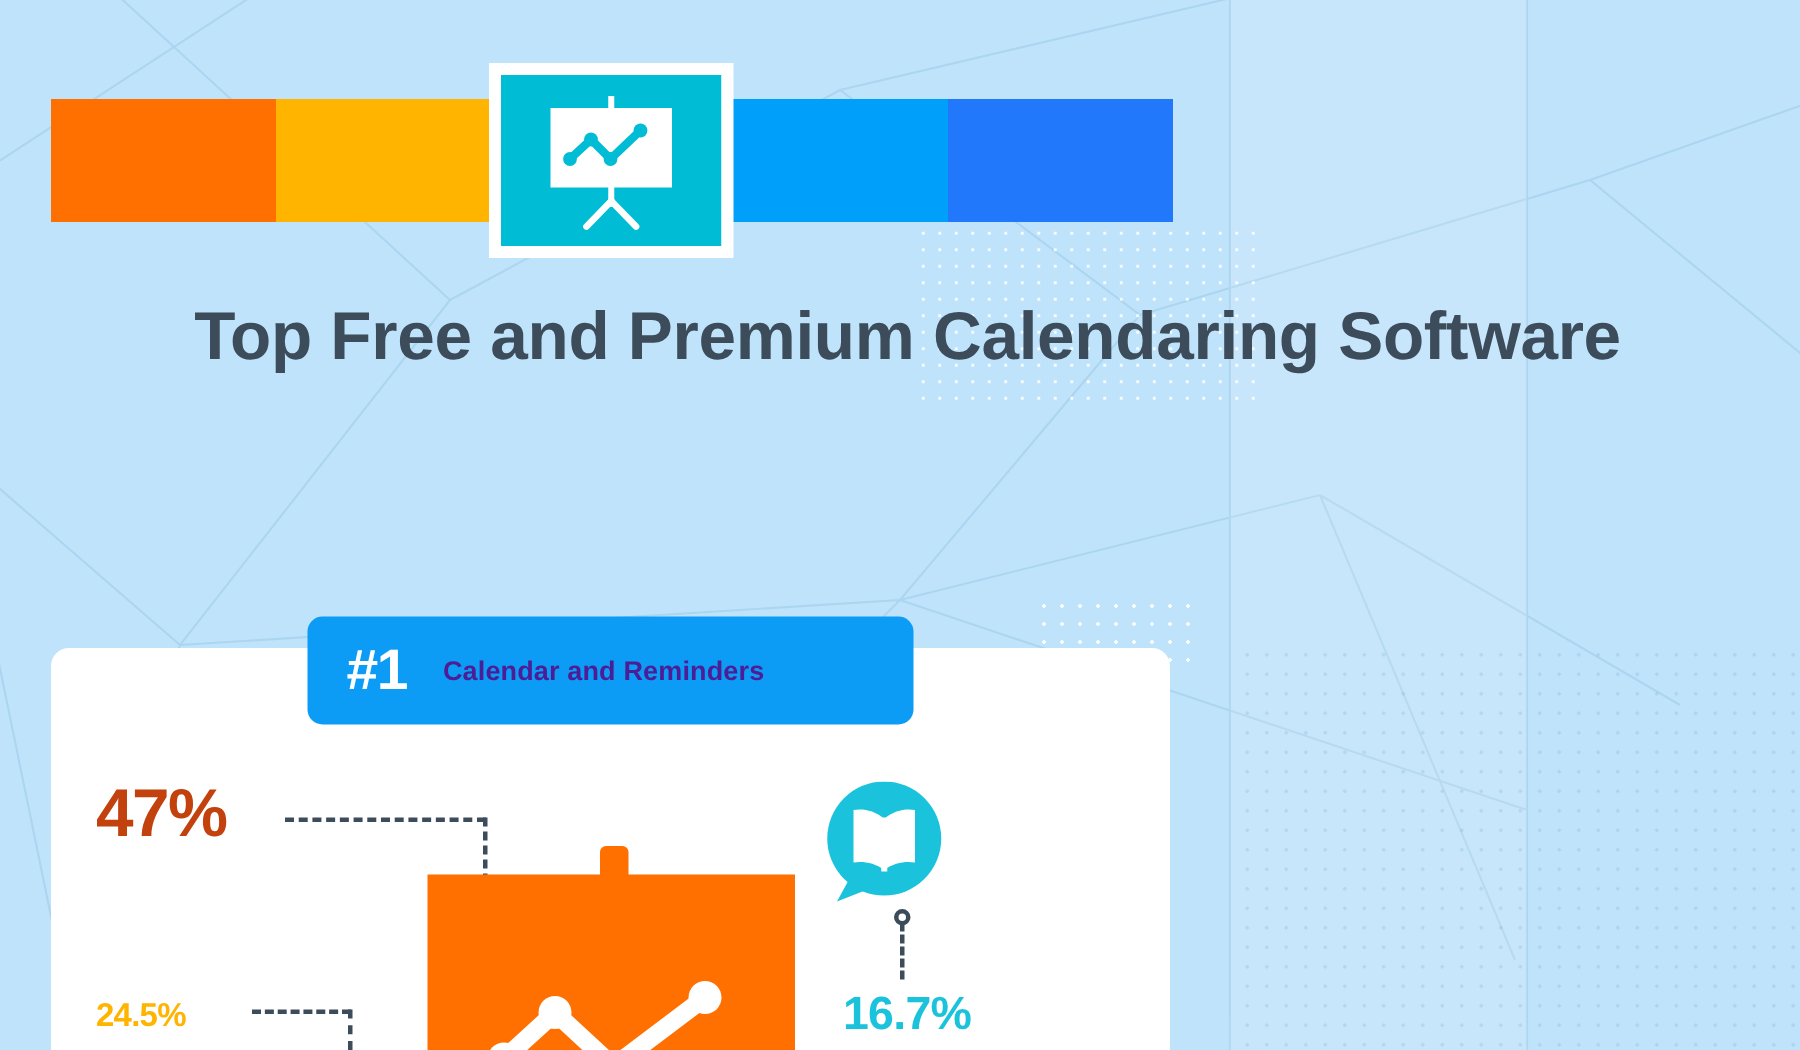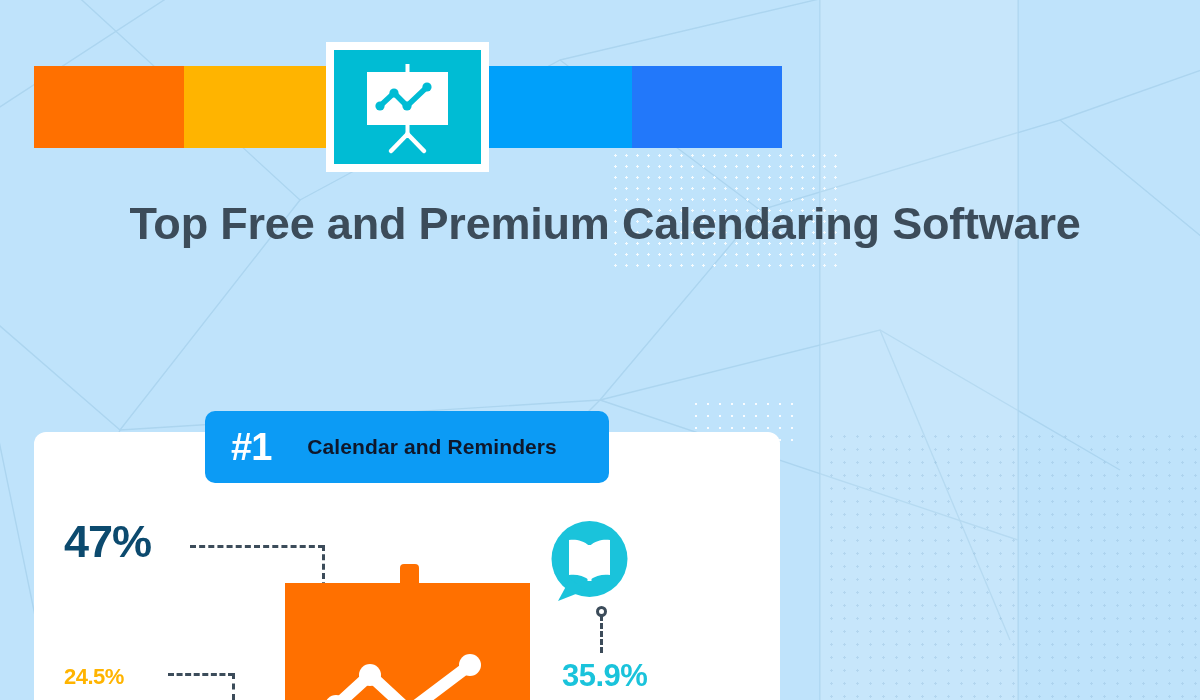--- a/index.html
+++ b/index.html
@@ -68,21 +68,21 @@
   .ribbon{
     position:absolute;left:205px;top:411px;width:404px;height:72px;
     background:#0c9bf5;border-radius:10px;
     display:flex;align-items:center;
   }
   .ribbon-rank{
     color:#ffffff;font-size:38px;font-weight:bold;line-height:38px;
     margin-left:26px;letter-spacing:-1px;
   }
   .ribbon-label{
-    color:#0f172a;font-size:21px;font-weight:bold;margin-left:36px;
+    color:#4c1d95;font-size:18px;font-weight:bold;margin-left:24px;
     letter-spacing:.1px;
   }
 
   
   .stat-47{
     position:absolute;left:64px;top:518px;
     font-size:45px;font-weight:bold;color:#fa6e0a;line-height:48px;letter-spacing:-1px;
   }
   .stat-47-desc{
     position:absolute;left:64px;top:571px;width:215px;
@@ -177,21 +177,21 @@
 
   <div class="title" style="color: rgb(60, 76, 90);">Top Free and Premium Calendaring Software</div>
 
   <div class="card"></div>
 
   <div class="ribbon" style="background: rgb(12, 155, 245);">
     <span class="ribbon-rank">#1</span>
     <span class="ribbon-label">Calendar and Reminders</span>
   </div>
 
-  <div class="stat-47" style="color: #0c4a6e;">47%</div>
+  <div class="stat-47" style="color: #c2410c;">47%</div>
 
   <div class="dash-h" style="left:190px;top:545px;width:134px;"></div>
   <div class="dash-v" style="left:322px;top:545px;height:62px;"></div>
   <div class="ring" style="left:318px;top:602px;"></div>
 
   <div class="stat-245" style="color: rgb(255, 180, 0);">24.5%</div>
   <div class="dash-h" style="left:168px;top:673px;width:66px;"></div>
   <div class="dash-v" style="left:232px;top:673px;height:27px;"></div>
 
   <div class="panel-notch"></div>
@@ -210,15 +210,15 @@
       <circle cx="41.5" cy="38" r="38" fill="#1ac3db"></circle>
       <path d="M22 58 L10 80 L38 69 Z" fill="#1ac3db"></path>
       <path d="M41.5 25 C35 19 27 18 21 19 L21 54 C27 53 35 54 41.5 59 Z" fill="#ffffff"></path>
       <path d="M41.5 25 C48 19 56 18 62 19 L62 54 C56 53 48 54 41.5 59 Z" fill="#ffffff"></path>
       <rect x="39.5" y="24" width="4" height="36" fill="#ffffff"></rect>
     </svg>
   </div>
 
   <div class="ring ring-white" style="left:596px;top:606px;"></div>
   <div class="dash-v" style="left:600px;top:615px;height:38px;"></div>
-  <div class="stat-167" style="color: rgb(26, 195, 219);">35.9%</div>
+  <div class="stat-167" style="color: rgb(26, 195, 219);">16.7%</div>
 
 </div>
 
 </body></html>

